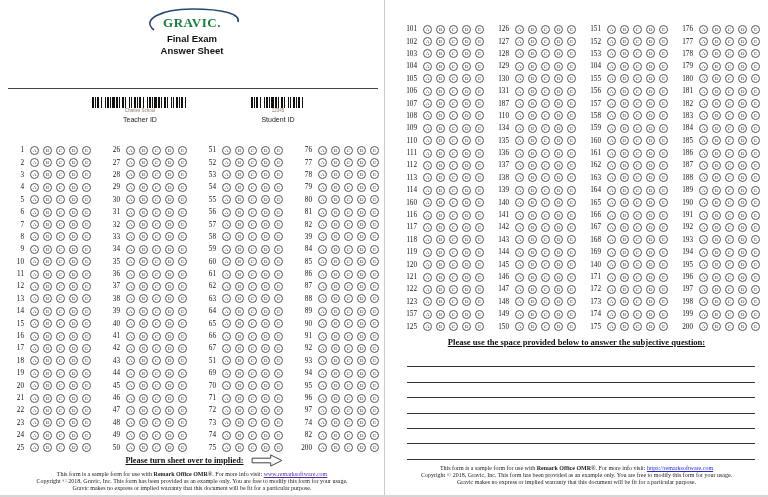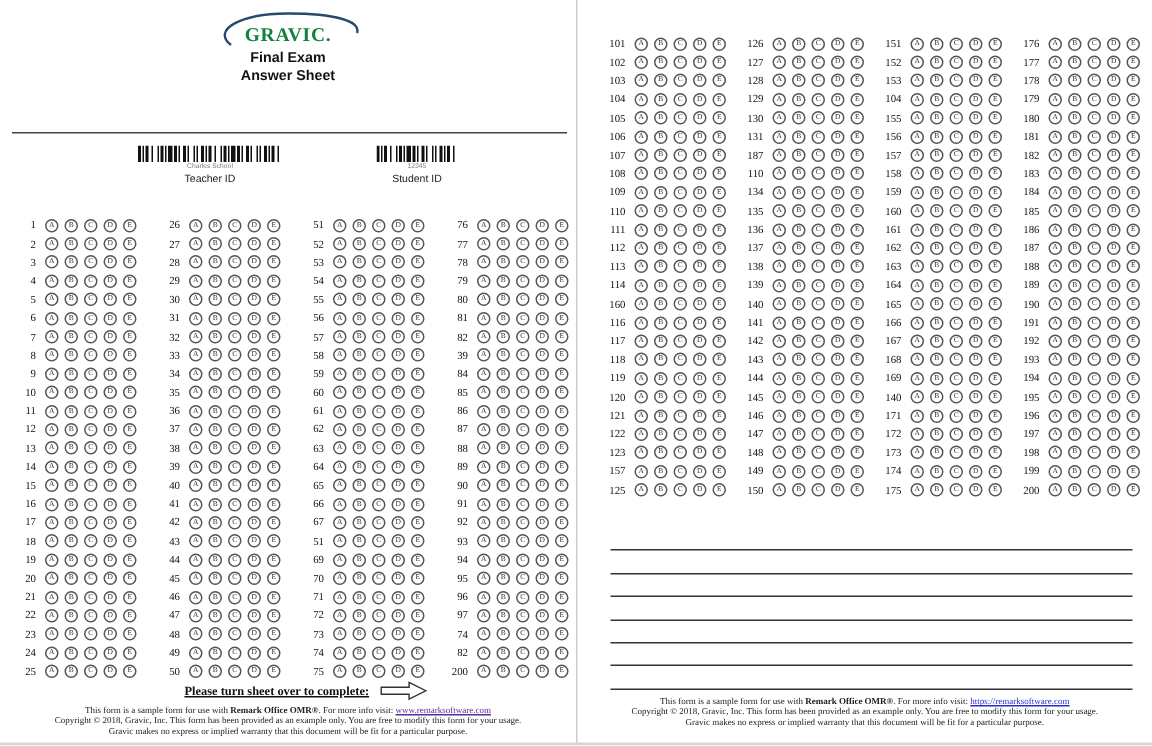--- a/index.html
+++ b/index.html
@@ -951,21 +951,21 @@
             <span class="bubble">A</span>
             <span class="bubble">B</span>
             <span class="bubble">C</span>
             <span class="bubble">D</span>
             <span class="bubble">E</span>
           </div>
         </div>
       </div>
 
     <div class="turnover">
-      <span class="turnover-text">Please turn sheet over to complete:</span>
+      <span class="turnover-text">Please turn sheet over to implied:</span>
       <svg width="32" height="13" viewBox="0 0 34 14">
         <path d="M1 4.5 H21 V1 L33 7 L21 13 V9.5 H1 Z" fill="#ffffff" stroke="#333" stroke-width="1"></path>
       </svg>
     </div>
 
     <div class="pfooter">
       <div>
         <span>This form is a sample form for use with </span><b>Remark Office OMR®</b><span>. For more info visit: </span><span class="link link-purple">www.remarksoftware.com</span>
       </div>
       <div>Copyright © 2018, Gravic, Inc. This form has been provided as an example only. You are free to modify this form for your usage.</div>
@@ -1779,20 +1779,21 @@
             <span class="qnum">200</span>
             <span class="bubble">A</span>
             <span class="bubble">B</span>
             <span class="bubble">C</span>
             <span class="bubble">D</span>
             <span class="bubble">E</span>
           </div>
         </div>
       </div>
 
+    <div class="subjective">Please use the space provided below to answer the subjective question:</div>
 
     <div id="wlines" class="wlines">
         <div class="wline"></div>
         <div class="wline"></div>
         <div class="wline"></div>
         <div class="wline"></div>
         <div class="wline"></div>
         <div class="wline"></div>
         <div class="wline"></div>
       </div>

